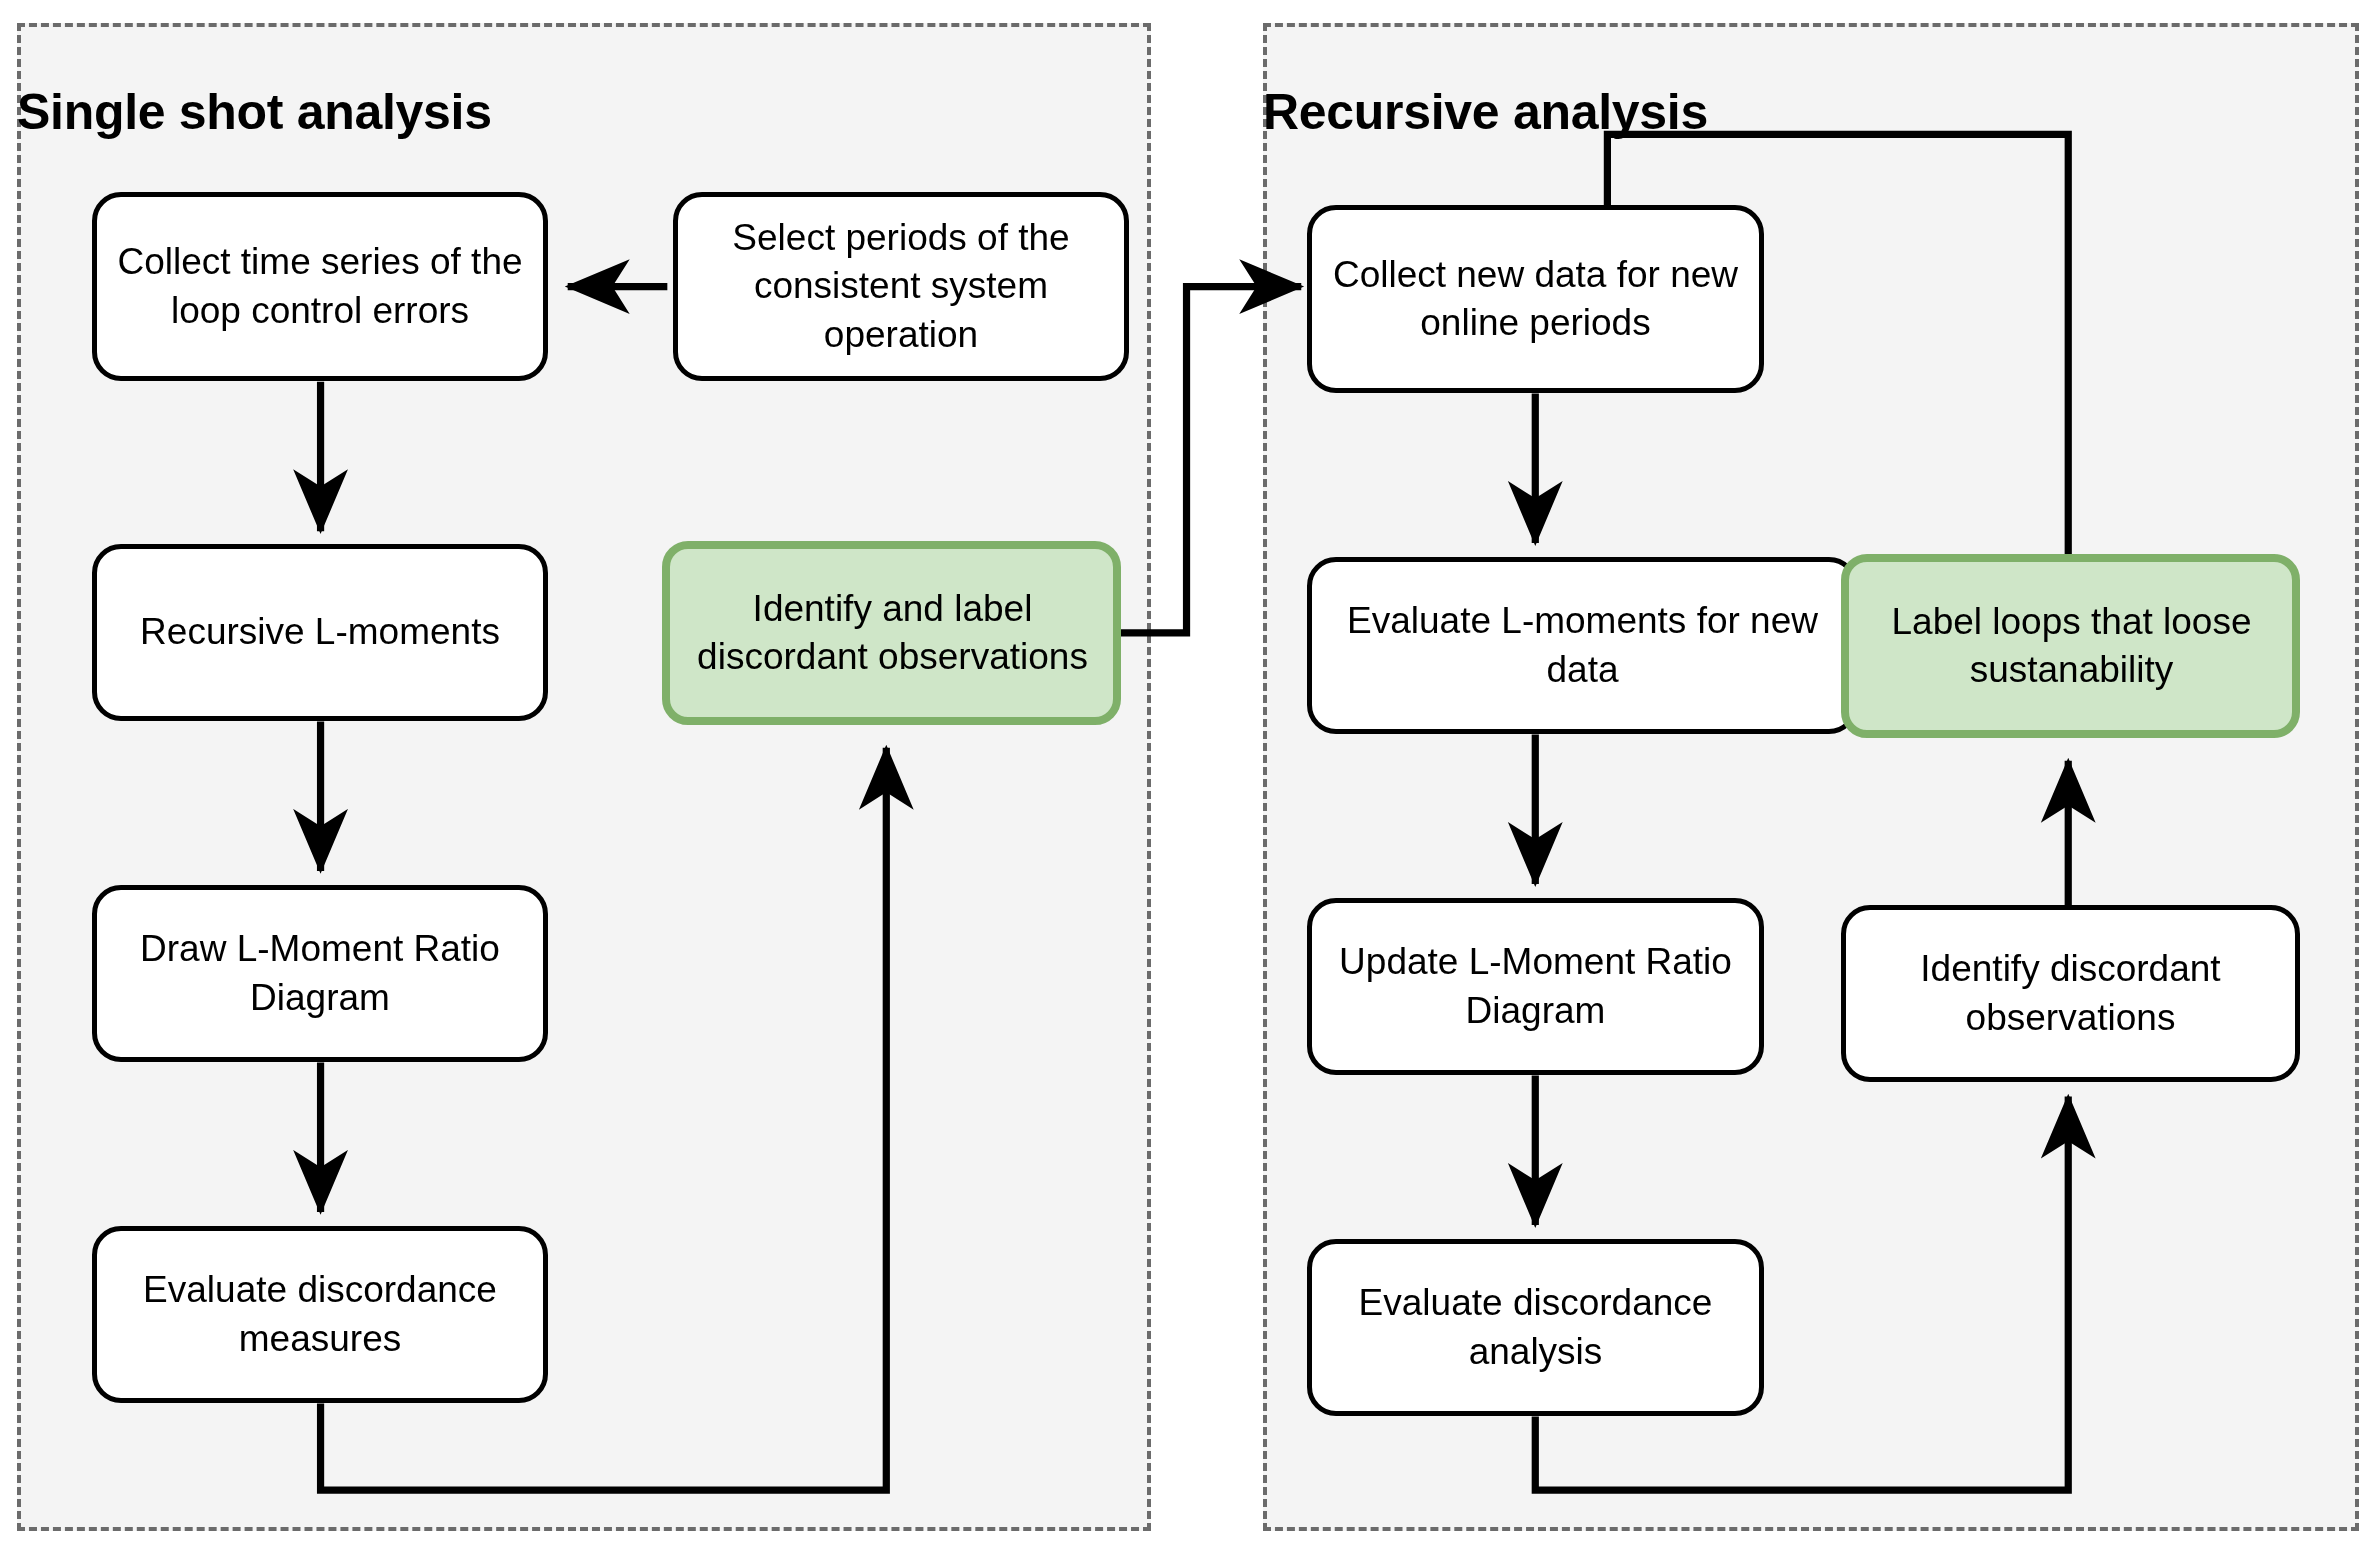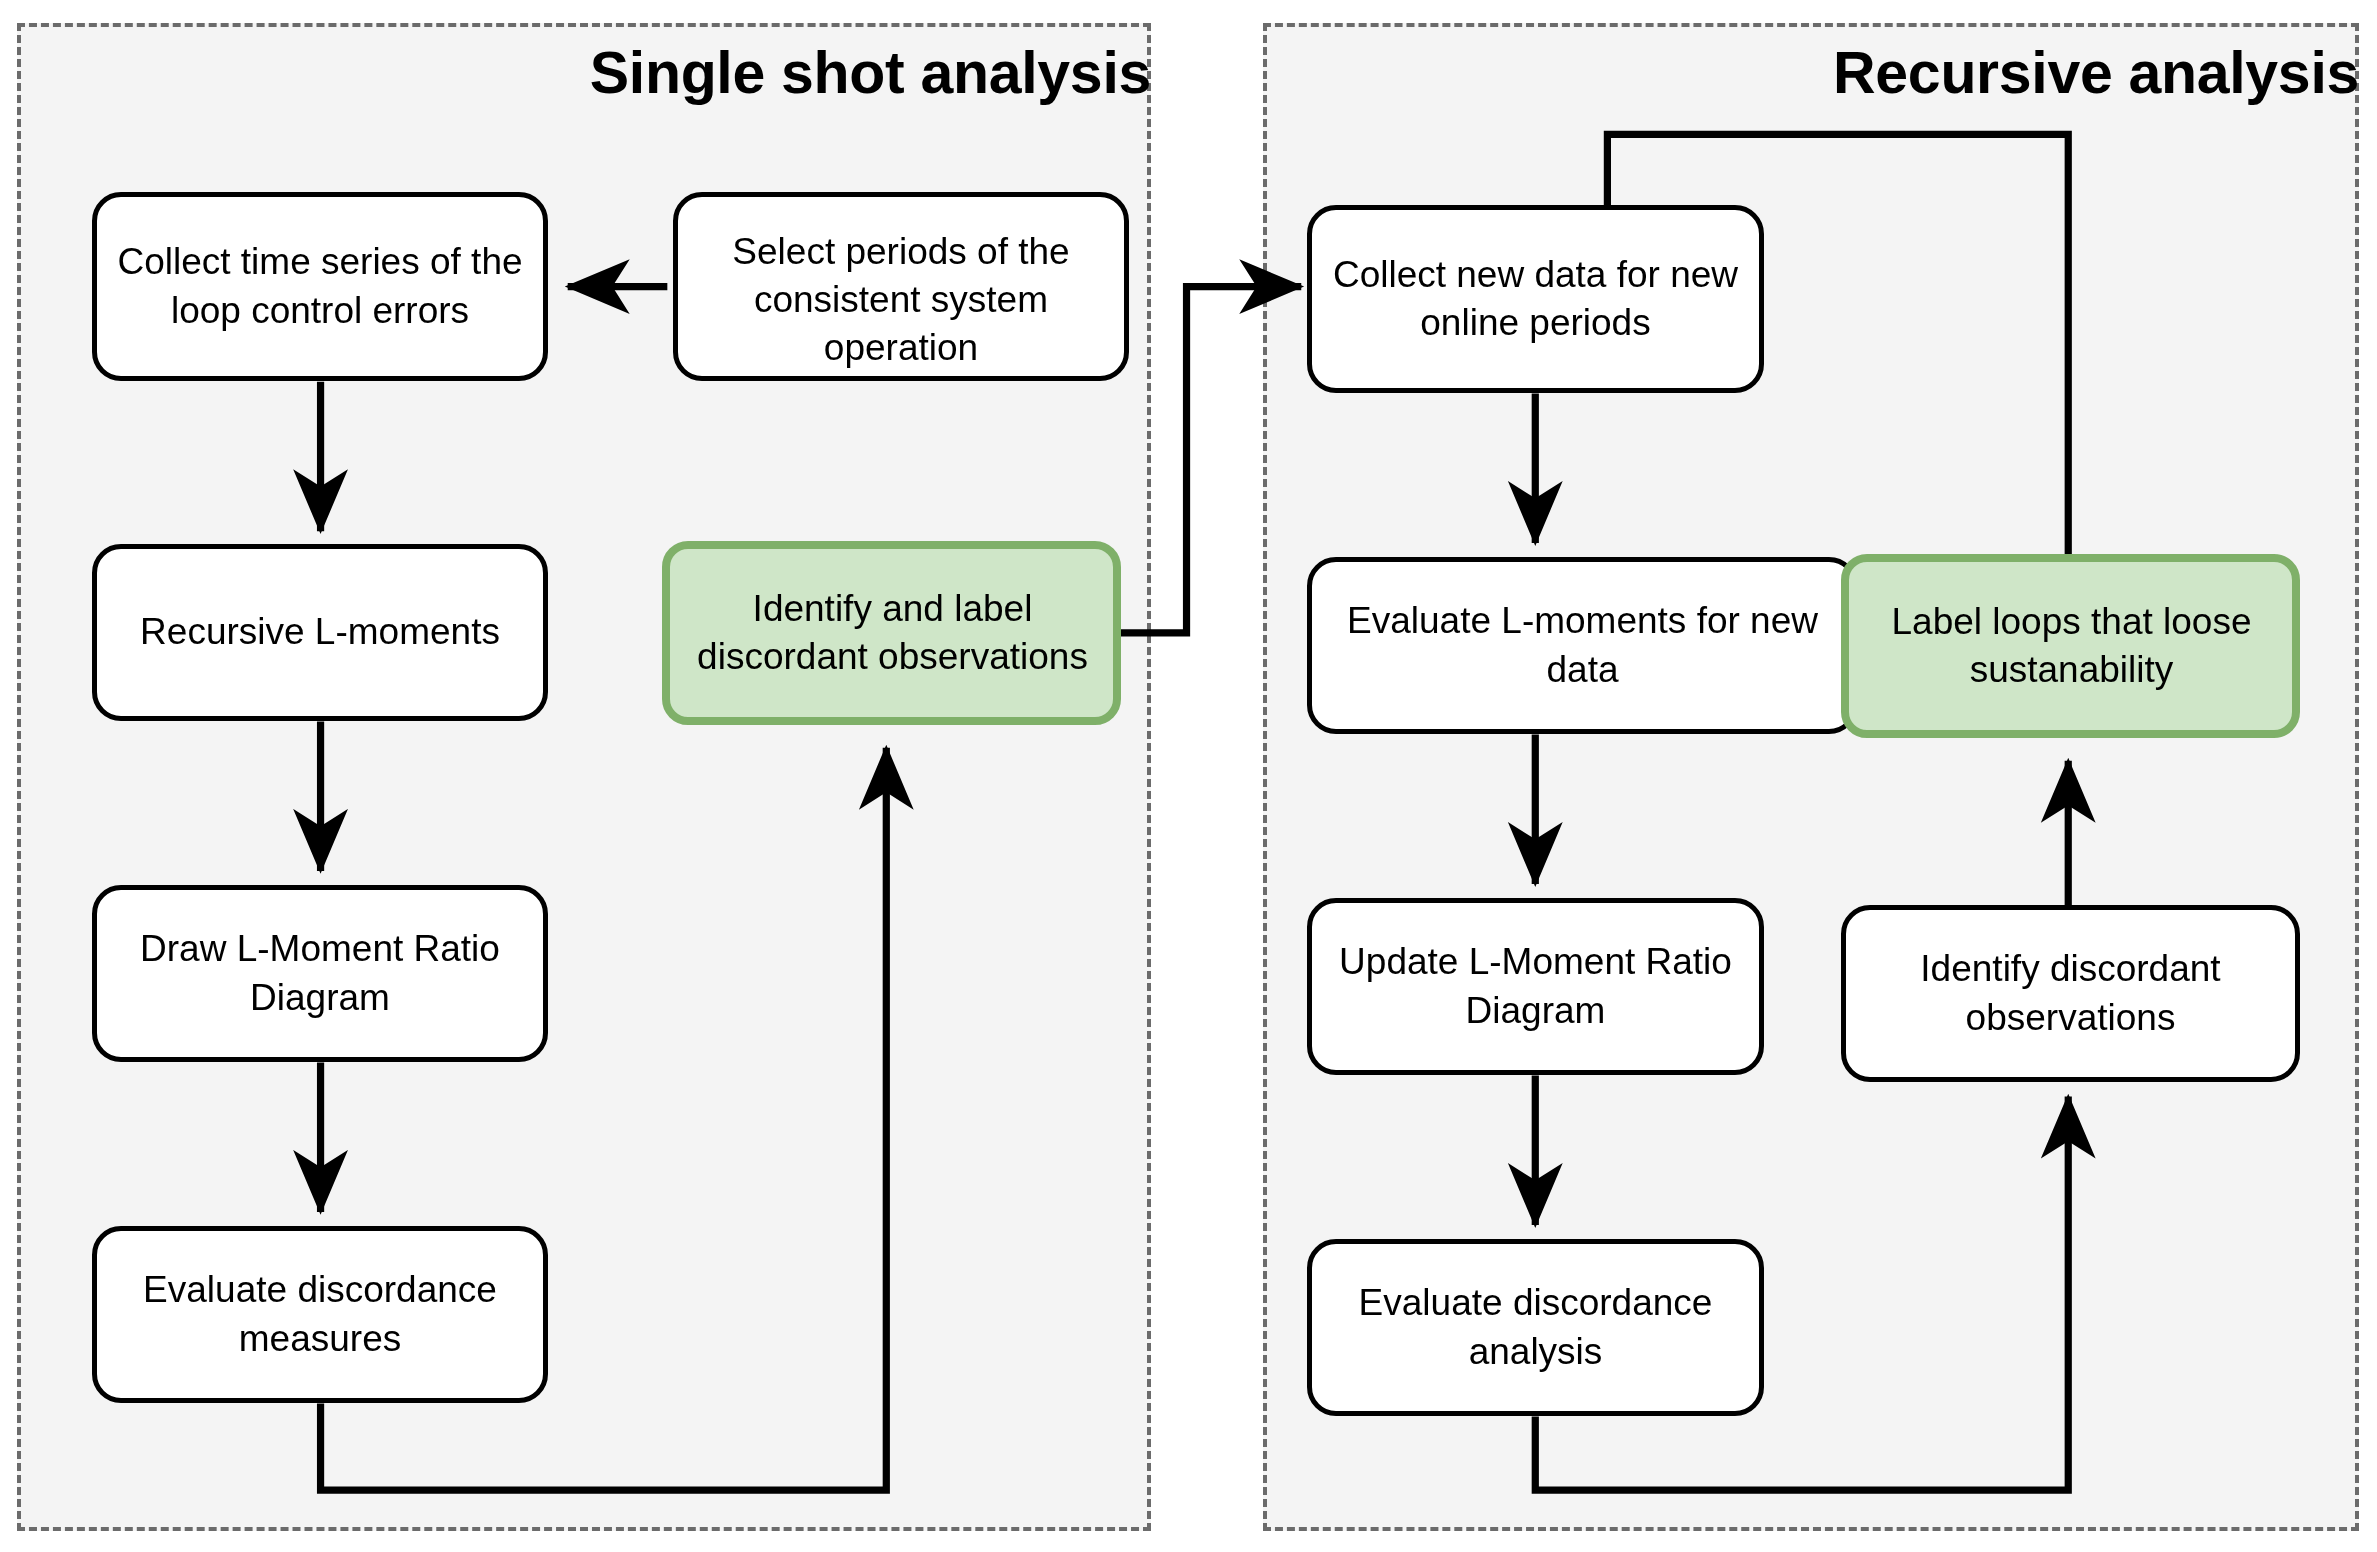--- a/index.html
+++ b/index.html
@@ -13,26 +13,27 @@
 
   .panel{
     position:absolute;
     background:#f4f4f4;
     border:4.6px dashed #6b6b6b;
     box-sizing:border-box;
   }
   .panel-title{
     position:absolute;
     width:100%;
-    text-align:right;
+    text-align:left;
     font-weight:bold;
-    font-size:59px;
+    font-size:50px;
     color:#000000;
     letter-spacing:-0.3px;
     white-space:nowrap;
+    margin-top:44px;
   }
   .node{
     position:absolute;
     box-sizing:border-box;
     background:#ffffff;
     border:5.9px solid #000000;
     border-radius:29px;
     display:flex;
     align-items:center;
     justify-content:center;
@@ -117,21 +118,21 @@
 
     <g>
       <path d="M3155,860 L3155,205 L2452,205 L2452,420" stroke="#000000" stroke-width="11" fill="none" marker-end="url(#ah)"></path>
     </g>
   </svg>
 
   <div class="node" style="left:92px;top:192px;width:456px;height:189px;">
     <span>Collect time series of the loop control errors</span>
   </div>
 
-  <div class="node" style="left:673px;top:192px;width:456px;height:189px;align-items:flex-end;">
+  <div class="node" style="left:673px;top:192px;width:456px;height:189px;">
     <span>Select periods of the consistent system operation</span>
   </div>
 
   <div class="node" style="left:92px;top:544px;width:456px;height:177px;">
     <span>Recursive L-moments</span>
   </div>
 
   <div class="node green" style="left:662px;top:541px;width:459px;height:184px;">
     <span>Identify and label discordant observations</span>
   </div>

